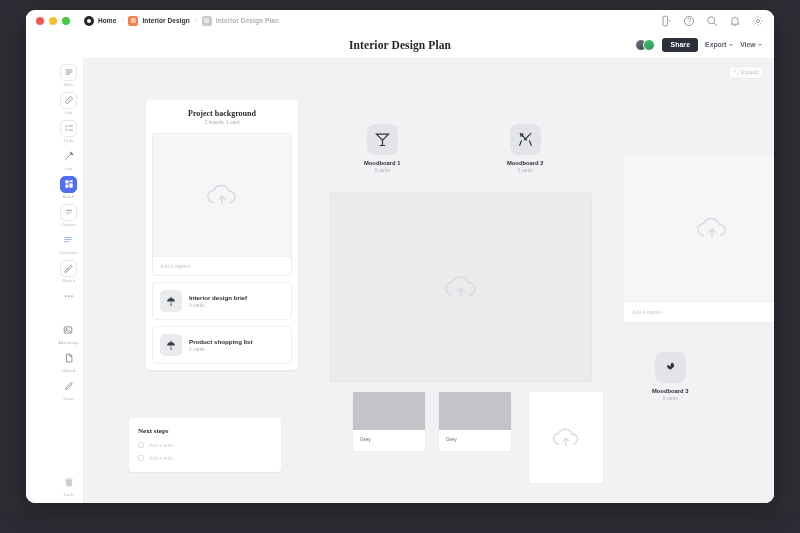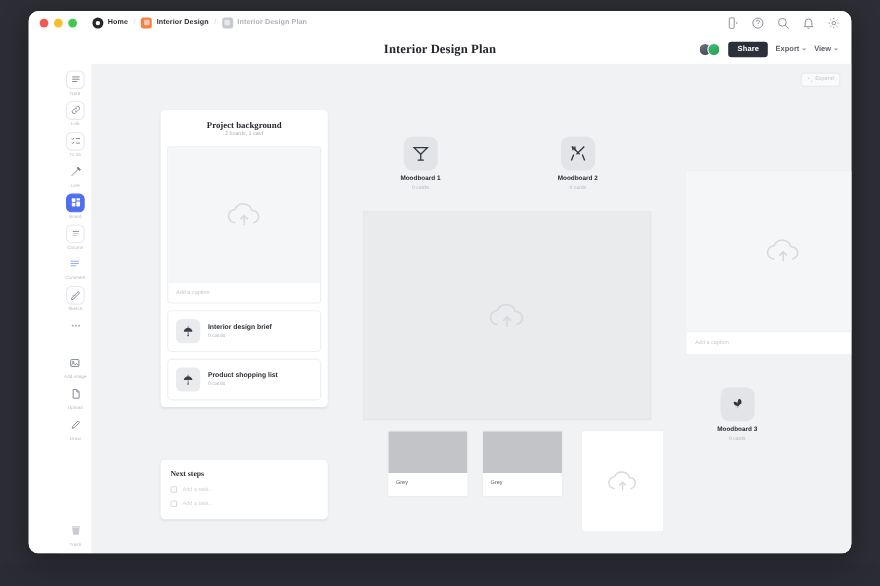--- a/index.html
+++ b/index.html
@@ -158,21 +158,21 @@
   }
   .brd-thumb {
     width: 22px; height: 22px; border-radius: 5px; background: #e9ebed;
     display: flex; align-items: center; justify-content: center; color: #3b4048; flex: 0 0 22px;
   }
   .brd-thumb svg { width: 12px; height: 12px; display: block; }
   .brd-name { font-size: 6.2px; font-weight: 700; color: #2a2e34; }
   .brd-cnt { font-size: 4.8px; color: #b0b5bb; margin-top: 2px; }
 
   .next-card {
-    position: absolute; left: 62px; top: 360px; width: 152px;
+    position: absolute; left: 45px; top: 360px; width: 152px;
     background: #fff; border-radius: 4px; padding: 9px 9px 11px;
     box-shadow: 0 1px 2px rgba(20,25,35,.07);
   }
   .next-title { font-family: "Liberation Serif", serif; font-size: 7px; font-weight: 700; color: #262a30; }
   .task-row { display: flex; align-items: center; gap: 5px; margin-top: 7px; cursor: pointer; }
   .cbox { width: 6px; height: 6px; border: 1px solid #d9dcdf; border-radius: 1.5px; flex: 0 0 6px; }
   .task-ph { font-size: 5px; color: #cfd2d6; }
 
   
   .mb {

